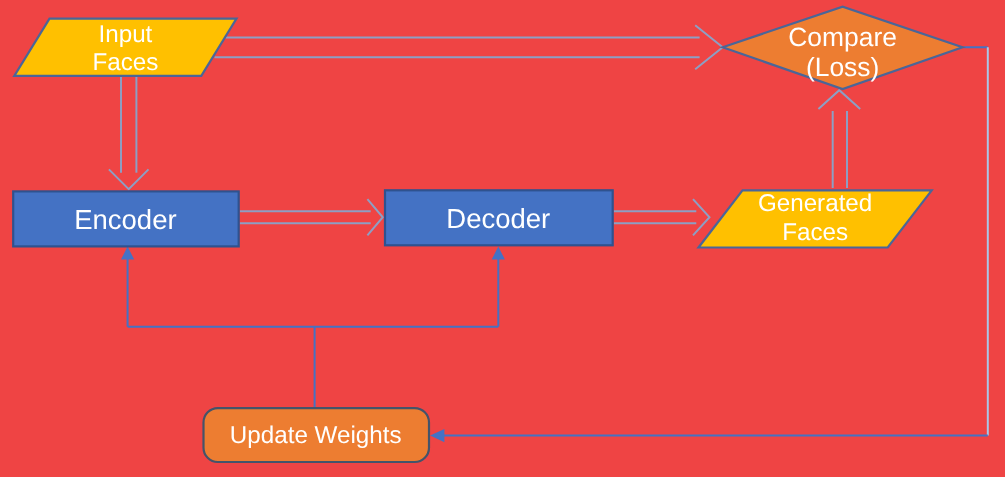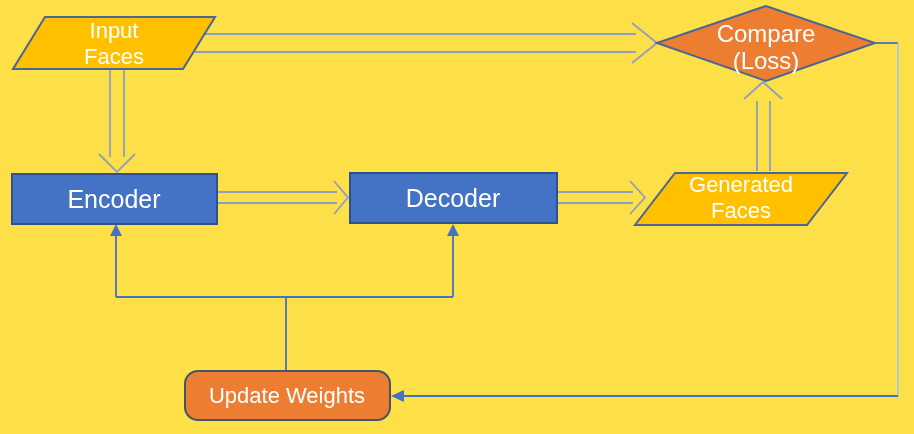--- a/index.html
+++ b/index.html
@@ -1,20 +1,20 @@
 <!DOCTYPE html>
 <html><head>
 <meta charset="utf-8">
 <style>
   html, body { margin: 0; padding: 0; background: #ffffff; }
   .canvas {
     position: relative;
     width: 914px;
     height: 434px;
-    background: #fde047;
+    background: #ef4444;
     overflow: hidden;
     font-family: "Liberation Sans", sans-serif;
   }
   svg { position: absolute; top: 0; left: 0; }
   .node-label {
     font-family: "Liberation Sans", sans-serif;
     text-anchor: middle;
     font-weight: 400;
   }
   .lbl-box   { font-size: 25px; }

